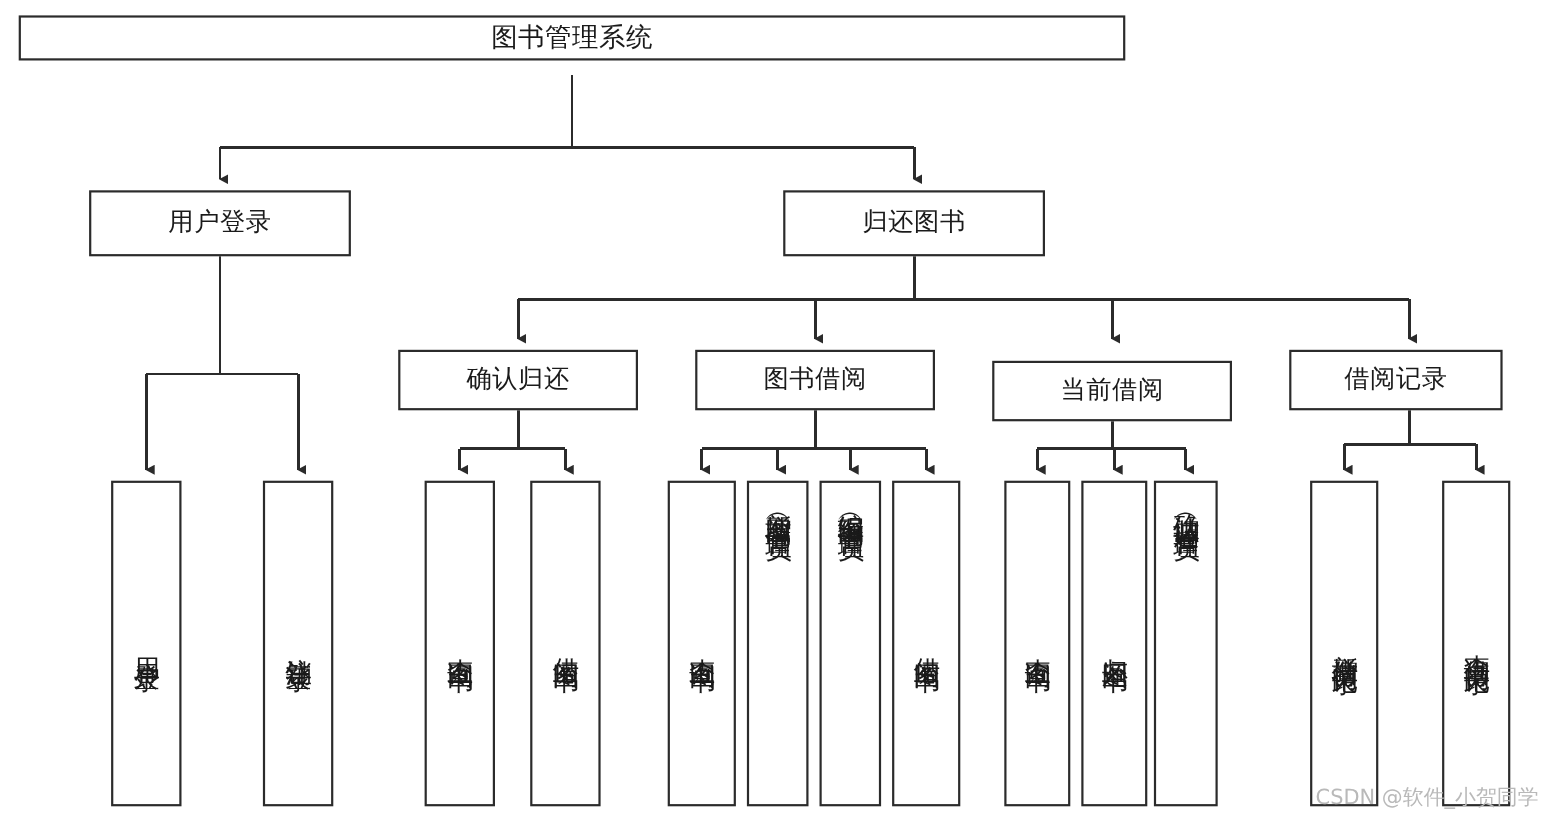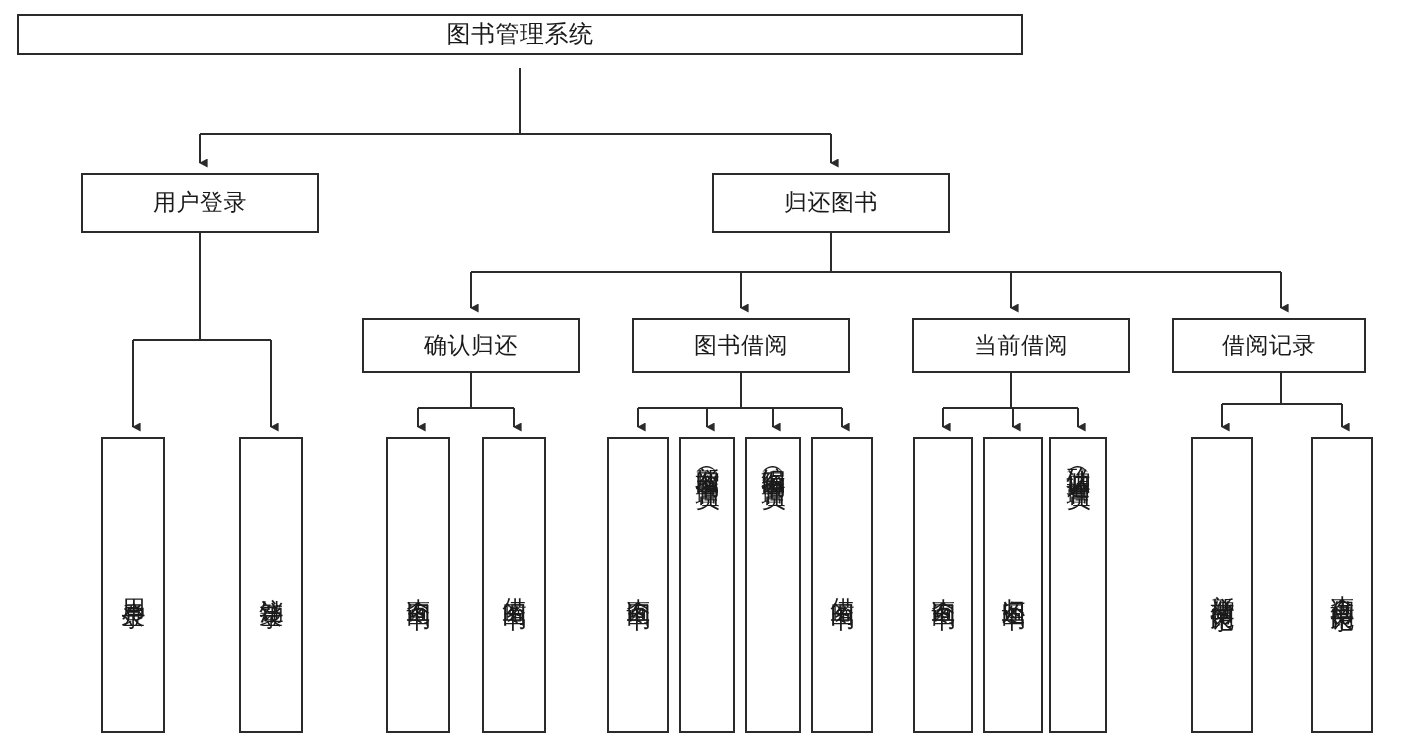--- a/index.html
+++ b/index.html
@@ -146,21 +146,21 @@
   <div class="node horiz" style="left:712px; top:173px; width:238px; height:60px;">
     <span class="node-label">归还图书</span>
   </div>
 
   <div class="node horiz" style="left:362px; top:318px; width:218px; height:55px;">
     <span class="node-label">确认归还</span>
   </div>
   <div class="node horiz" style="left:632px; top:318px; width:218px; height:55px;align-items:center;">
     <span class="node-label">图书借阅</span>
   </div>
-  <div class="node horiz" style="left:902px; top:318px; width:218px; height:55px;margin-left:10px;">
+  <div class="node horiz" style="left:902px; top:328px; width:218px; height:55px;">
     <span class="node-label">当前借阅</span>
   </div>
   <div class="node horiz" style="left:1172px; top:318px; width:194px; height:55px;">
     <span class="node-label">借阅记录</span>
   </div>
 
   <div class="node vert short" style="left:101px; top:437px; width:64px; height:296px;">
     <span class="node-label">用户登录</span>
   </div>
   <div class="node vert short" style="left:239px; top:437px; width:64px; height:296px;">
@@ -197,14 +197,15 @@
     <span class="node-label">确认归还（管理员）</span>
   </div>
 
   <div class="node vert short" style="left:1191px; top:437px; width:62px; height:296px;">
     <span class="node-label">新增借阅记录</span>
   </div>
   <div class="node vert short" style="left:1311px; top:437px; width:62px; height:296px;">
     <span class="node-label">查询借阅记录</span>
   </div>
 
+  <div id="watermark">CSDN @软件_小贺同学</div>
 
 </div>
 
 </body></html>

